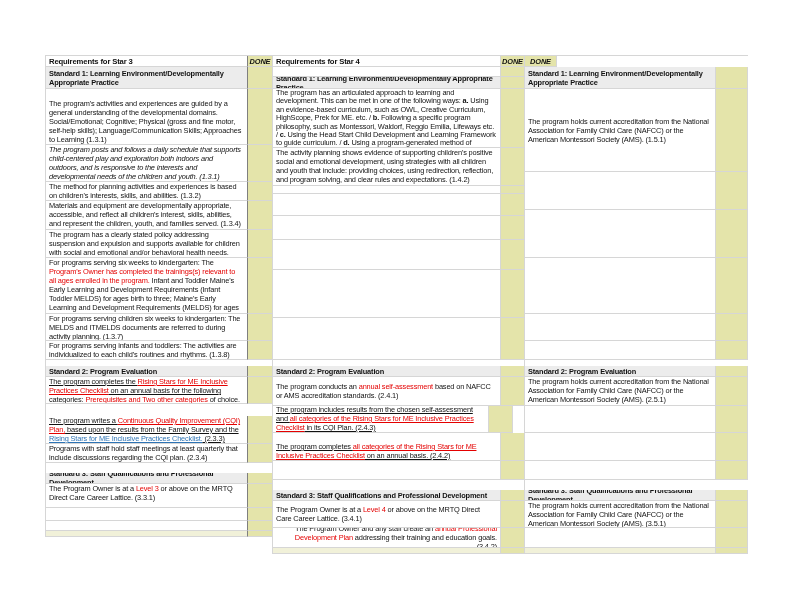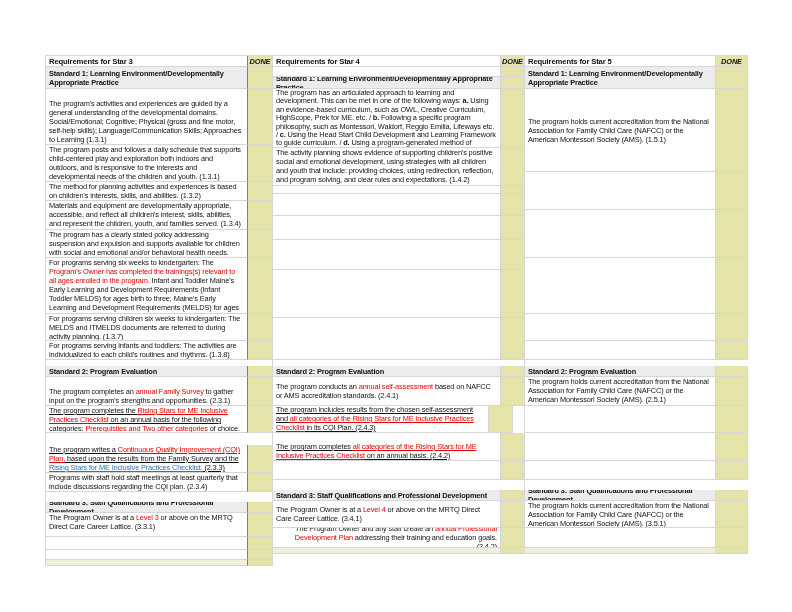--- a/index.html
+++ b/index.html
@@ -47,21 +47,21 @@
           </div>
           <div class="cell done" style="width: 25px;"></div>
         </div>
         <div class="row item" style="height: 56px;">
           <div class="cell req va-bottom" style="width: 202px;">
             <div class="content"><span>The program's activities and experiences are guided by a general understanding of the developmental domains. Social/Emotional; Cognitive; Physical (gross and fine motor, self-help skills); Language/Communication Skills; Approaches to Learning (1.3.1)</span></div>
           </div>
           <div class="cell done" style="width: 25px;"></div>
         </div>
         <div class="row item" style="height: 37px;">
-          <div class="cell req va-top" style="width: 202px;">
+          <div class="cell req va-top" style="width: 202px; font-style: italic;">
             <div class="content"><span>The program posts and follows a daily schedule that supports child-centered play and exploration both indoors and outdoors, and is responsive to the interests and developmental needs of the children and youth. (1.3.1)</span></div>
           </div>
           <div class="cell done" style="width: 25px;"></div>
         </div>
         <div class="row item" style="height: 19px;">
           <div class="cell req va-top" style="width: 202px;">
             <div class="content"><span>The method for planning activities and experiences is based on children's interests, skills, and abilities. (1.3.2)</span></div>
           </div>
           <div class="cell done" style="width: 25px;"></div>
         </div>
@@ -97,26 +97,20 @@
         </div>
         <div class="row empty gap" style="height: 6px;">
           <div class="cell req va-top" style="width: 202px;">
             <div class="content"></div>
           </div>
           <div class="cell done" style="width: 25px;"></div>
         </div>
         <div class="row standard" style="height: 11px;">
           <div class="cell req va-top" style="width: 202px;">
             <div class="content"><span class="b">Standard 2: Program Evaluation</span></div>
-          </div>
-          <div class="cell done" style="width: 25px;"></div>
-        </div>
-        <div class="row item" style="height: 29px;">
-          <div class="cell req va-bottom" style="width: 202px;">
-            <div class="content"><span>The program completes an </span><span style="color: rgb(228, 0, 0);">annual Family Survey</span><span> to gather input on the program's strengths and opportunities. (2.3.1)</span></div>
           </div>
           <div class="cell done" style="width: 25px;"></div>
         </div>
         <div class="row item" style="height: 27px;">
           <div class="cell req va-top" style="width: 202px;">
             <div class="content"><span class="u">The program completes the </span><span class="u" style="color: rgb(228, 0, 0);">Rising Stars for ME Inclusive Practices Checklist</span><span class="u"> on an annual basis for the following categories: </span><span class="u" style="color: rgb(228, 0, 0);">Prerequisites and Two other categories</span><span class="u"> of choice. (2.3.2)</span></div>
           </div>
           <div class="cell done" style="width: 25px;"></div>
         </div>
         <div class="row item" style="height: 28px; margin-top: 12px;">
@@ -299,23 +293,20 @@
         </div>
         <div class="row empty pale" style="height: 6px;">
           <div class="cell req va-top" style="width: 228px;">
             <div class="content"></div>
           </div>
           <div class="cell done" style="width: 24px;"></div>
         </div>
       </div>
       <div class="group" style="left: 524px; top: 55px; width: 223px;">
         <div class="row header" style="height: 11px;">
-          <div class="cell req va-top" style="width: 191px;">
-            <div class="content"><span class="b">Requirements for Star 5</span></div>
-          </div>
           <div class="cell done" style="width: 32px;">
             <span class="done-label">DONE</span>
           </div>
         </div>
         <div class="row standard" style="height: 22px;">
           <div class="cell req va-top" style="width: 191px;">
             <div class="content"><span class="b">Standard 1: Learning Environment/Developmentally Appropriate Practice</span></div>
           </div>
           <div class="cell done" style="width: 32px;"></div>
         </div>

